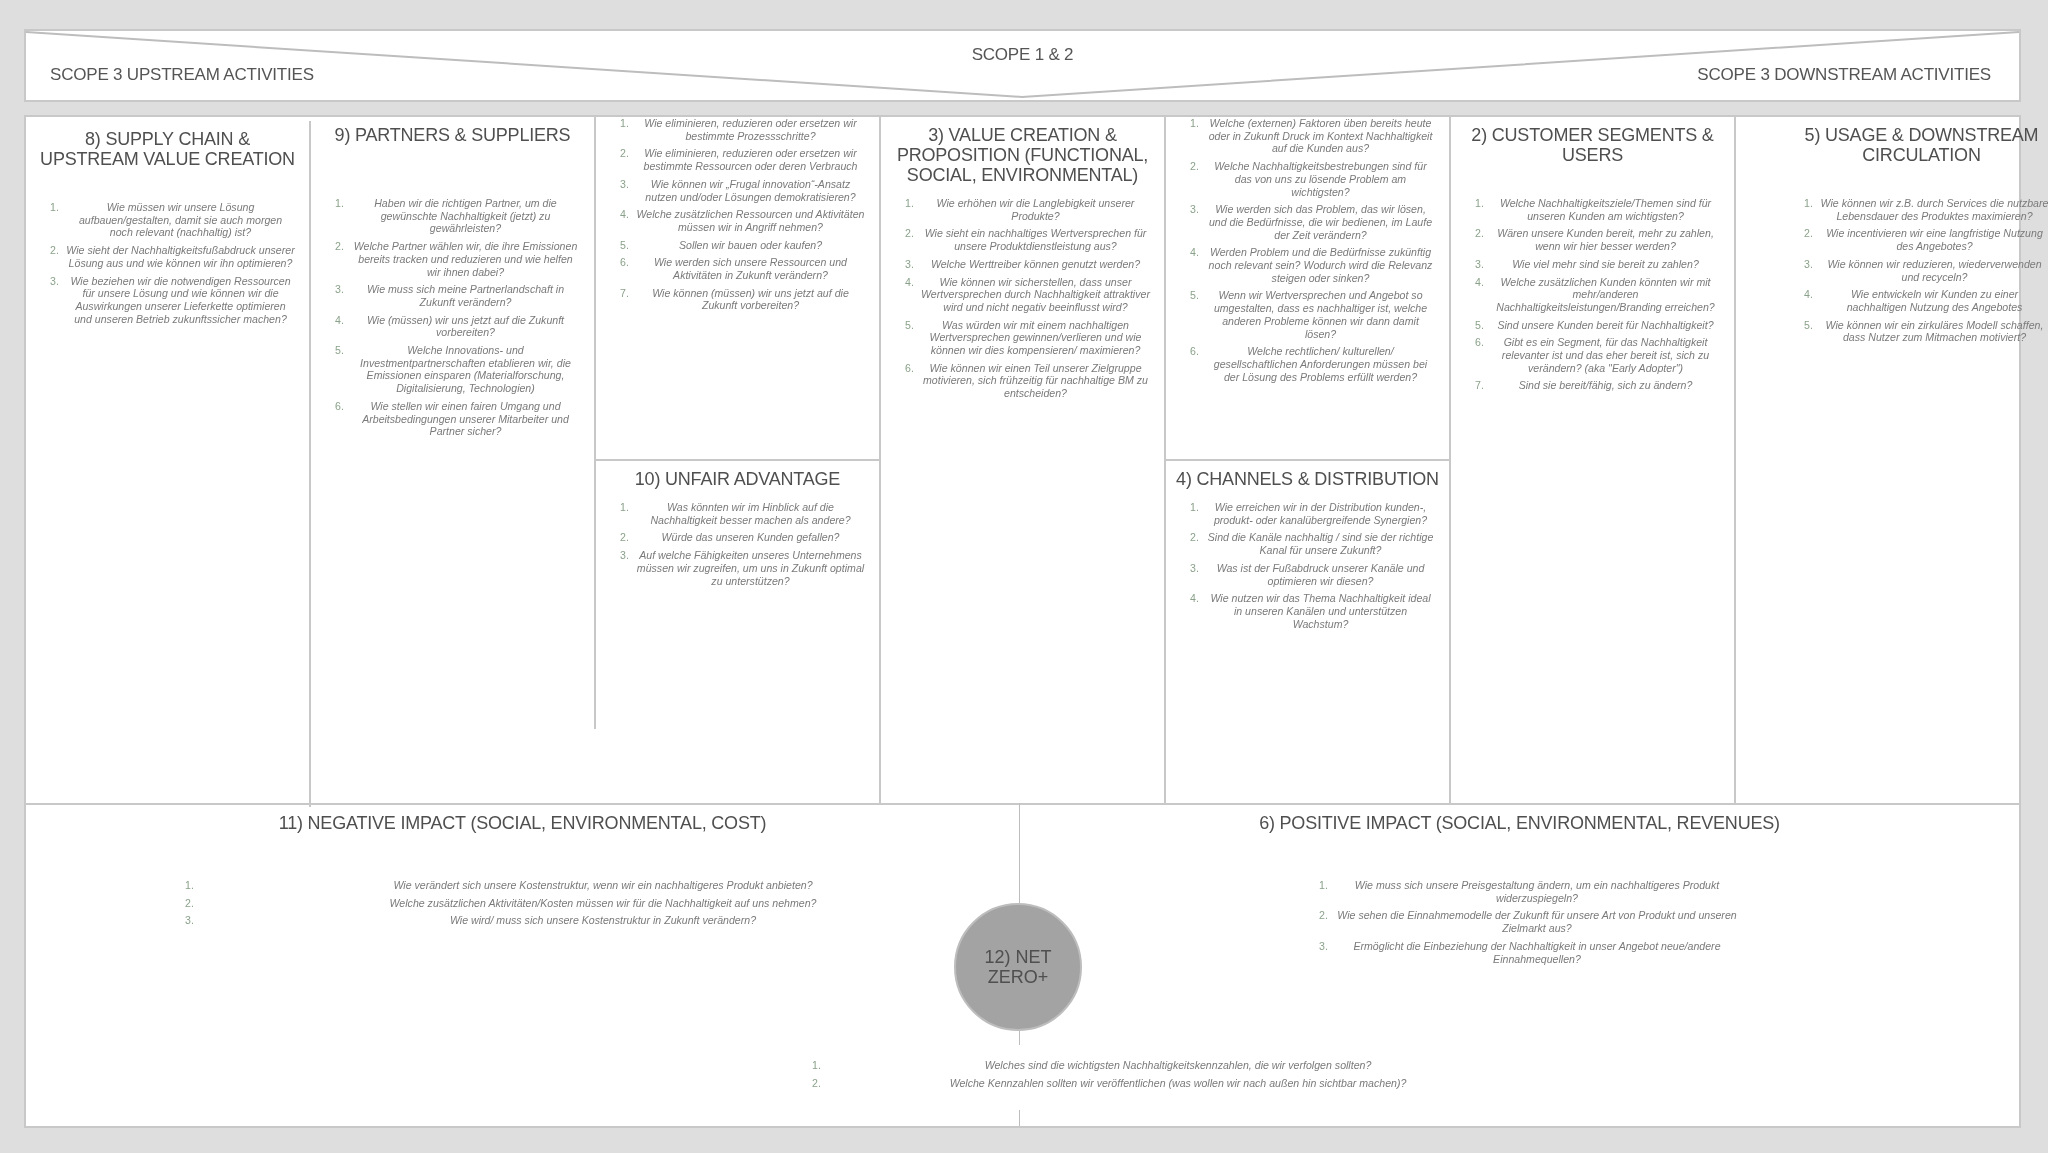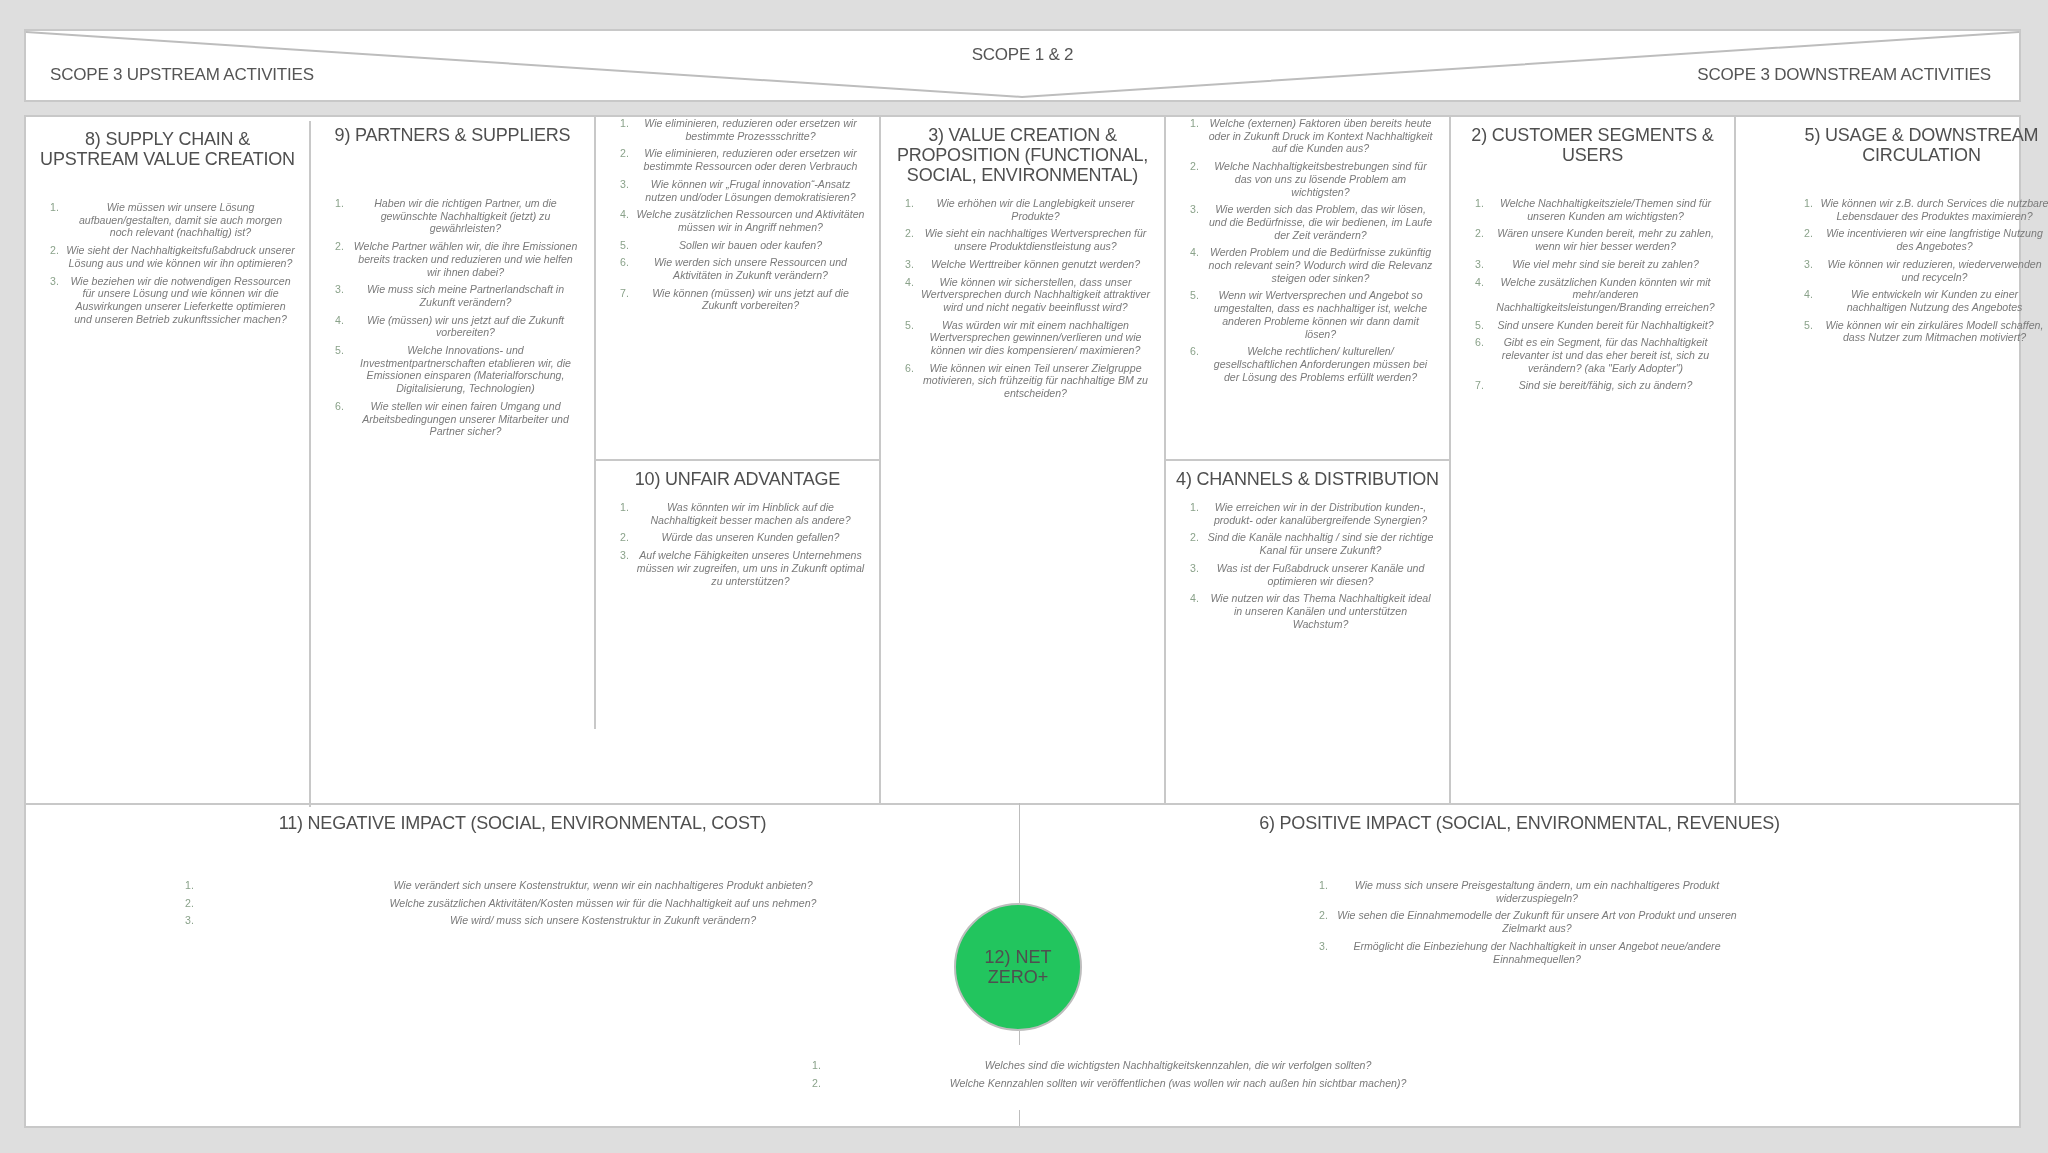--- a/index.html
+++ b/index.html
@@ -40,21 +40,21 @@
   ol.q li::before {
     content:counter(n) "."; position:absolute; left:-16px; top:0; color:#8aa28a; font-style:normal;
   }
   .bottom-row {
     position:absolute; left:0; top:686px; width:100%; height:323px;
     border-top:2px solid #c8c8c8; box-sizing:border-box;
   }
   .vline { position:absolute; left:993px; width:1px; background:#bdbdbd; }
   .circle {
     position:absolute; left:928px; top:786px; width:128px; height:128px; border-radius:50%;
-    border:2px solid #bdbdbd; background:#22c55e; box-sizing:border-box;
+    border:2px solid #bdbdbd; background:#a3a3a3; box-sizing:border-box;
     display:flex; align-items:center; justify-content:center; text-align:center;
     font-size:18px; color:#4f4f4f; line-height:20px;
   }
 </style>
 </head>
 <body>
 
 <div class="scope">
   <svg width="1993" height="69">
     <polyline points="0,1 996,66 1993,1" fill="none" stroke="#bdbdbd" stroke-width="2"></polyline>

